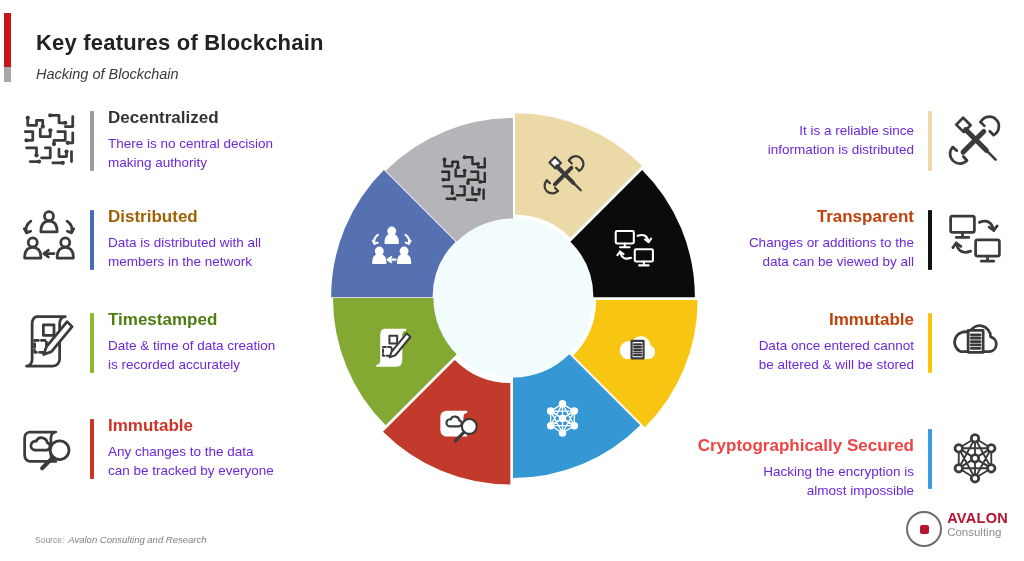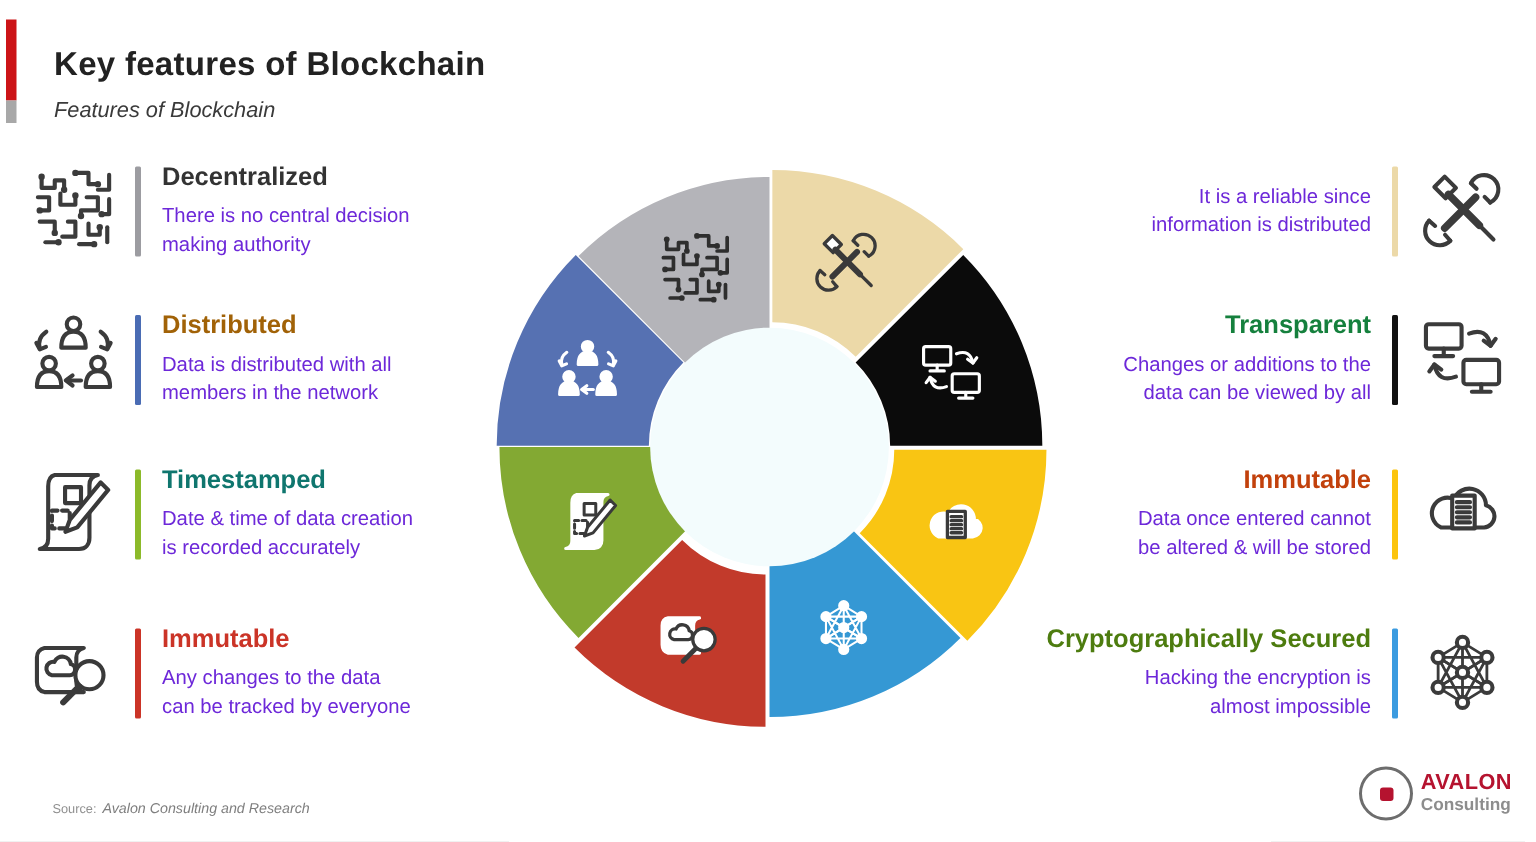--- a/index.html
+++ b/index.html
@@ -29,27 +29,27 @@
   .row1{top:106px;} .row2{top:205px;} .row3{top:308px;} .row4{top:414px;}
 
   
   #wheel-wrap{position:absolute;left:324px;top:109px;width:378px;height:378px;}
   #wheel-svg{width:100%;height:100%;display:block;}
 
   
   .source{position:absolute;left:35px;top:529px;color:#8f8f8f;}
   .source .s-label{font-size:8.5px;}
   .source .s-text{font-size:9.5px;font-style:italic;margin-left:4px;color:#7e7e7e;}
-  .logo{position:absolute;right:16px;top:511px;display:flex;align-items:center;}
+  .logo{position:absolute;right:16px;top:511px;display:flex;align-items:flex-start;}
   .logo .l-circle{width:32px;height:32px;border:2px solid #6d6d6d;border-radius:50%;
                   display:flex;align-items:center;justify-content:center;}
   .logo .l-dot{width:9px;height:9px;border-radius:2px;}
   .logo .l-text{margin-left:5px;line-height:1.05;}
   .logo .l-name{font-size:14.5px;font-weight:800;letter-spacing:.3px;}
-  .logo .l-sub{font-size:11.5px;font-weight:700;}
+  .logo .l-sub{font-size:11.5px;font-weight:400;}
 
   
   .icsym path,.icsym rect,.icsym circle{stroke:currentColor;fill:none;stroke-width:2.2;
     stroke-linecap:round;stroke-linejoin:round;}
   .icsym .fillw{fill:#fff;}
   .icsym .fillc{fill:currentColor;stroke:none;}
   .icsym .dark{stroke:#3a3a3a;}
   .icsym .thin{stroke-width:1.5;}
   .icsym .thin path{stroke-width:1.5;}
   .icsym .sw4{stroke-width:4;}
@@ -156,21 +156,21 @@
   </defs>
 </svg>
 
 <div id="page">
 
   <div class="accent">
     <div class="a-red" style="background-color: rgb(204, 20, 23);"></div>
     <div class="a-gray" style="background-color: rgb(168, 168, 168);"></div>
   </div>
   <div class="title">Key features of Blockchain</div>
-  <div class="subtitle">Features of Blockchain</div>
+  <div class="subtitle">Hacking of Blockchain</div>
 
   <div class="feature f-left row1">
     <div class="f-icon">
         <svg viewBox="0 0 48 48">
           <use href="#icon-circuit-maze"></use>
         </svg>
       </div>
     <div class="f-bar" style="background-color: rgb(156, 156, 161);"></div>
     <div class="f-text">
         <div class="f-title" style="color: rgb(51, 51, 51);">Decentralized</div>
@@ -192,21 +192,21 @@
       </div>
   </div>
   <div class="feature f-left row3">
     <div class="f-icon">
         <svg viewBox="0 0 48 48">
           <use href="#icon-scroll-pencil"></use>
         </svg>
       </div>
     <div class="f-bar" style="background-color: rgb(140, 186, 42);"></div>
     <div class="f-text">
-        <div class="f-title" style="color: #0f766e;">Timestamped</div>
+        <div class="f-title" style="color: #4d7c0f;">Timestamped</div>
       <div class="f-desc">Date &amp; time of data creation
 is recorded accurately</div>
       </div>
   </div>
   <div class="feature f-left row4">
     <div class="f-icon">
         <svg viewBox="0 0 48 48">
           <use href="#icon-map-magnifier"></use>
         </svg>
       </div>
@@ -225,21 +225,21 @@
       </div>
     <div class="f-bar" style="background-color: rgb(236, 217, 168);"></div>
     <div class="f-icon">
         <svg viewBox="0 0 48 48">
           <use href="#icon-tools"></use>
         </svg>
       </div>
   </div>
   <div class="feature f-right row2">
     <div class="f-text">
-        <div class="f-title" style="color: #15803d;">Transparent</div>
+        <div class="f-title" style="color: #c2410c;">Transparent</div>
       <div class="f-desc">Changes or additions to the
 data can be viewed by all</div>
       </div>
     <div class="f-bar" style="background-color: rgb(17, 17, 17);"></div>
     <div class="f-icon">
         <svg viewBox="0 0 48 48">
           <use href="#icon-monitors-sync"></use>
         </svg>
       </div>
   </div>
@@ -251,21 +251,21 @@
       </div>
     <div class="f-bar" style="background-color: rgb(252, 196, 13);"></div>
     <div class="f-icon">
         <svg viewBox="0 0 48 48">
           <use href="#icon-cloud-doc"></use>
         </svg>
       </div>
   </div>
   <div class="feature f-right row4">
     <div class="f-text">
-        <div class="f-title" style="color: #4d7c0f;">Cryptographically Secured</div>
+        <div class="f-title" style="color: #ef4444; margin-top: 20px;">Cryptographically Secured</div>
       <div class="f-desc">Hacking the encryption is
 almost impossible</div>
       </div>
     <div class="f-bar" style="background-color: rgb(59, 155, 224);"></div>
     <div class="f-icon">
         <svg viewBox="0 0 48 48">
           <use href="#icon-mesh-network"></use>
         </svg>
       </div>
   </div>

